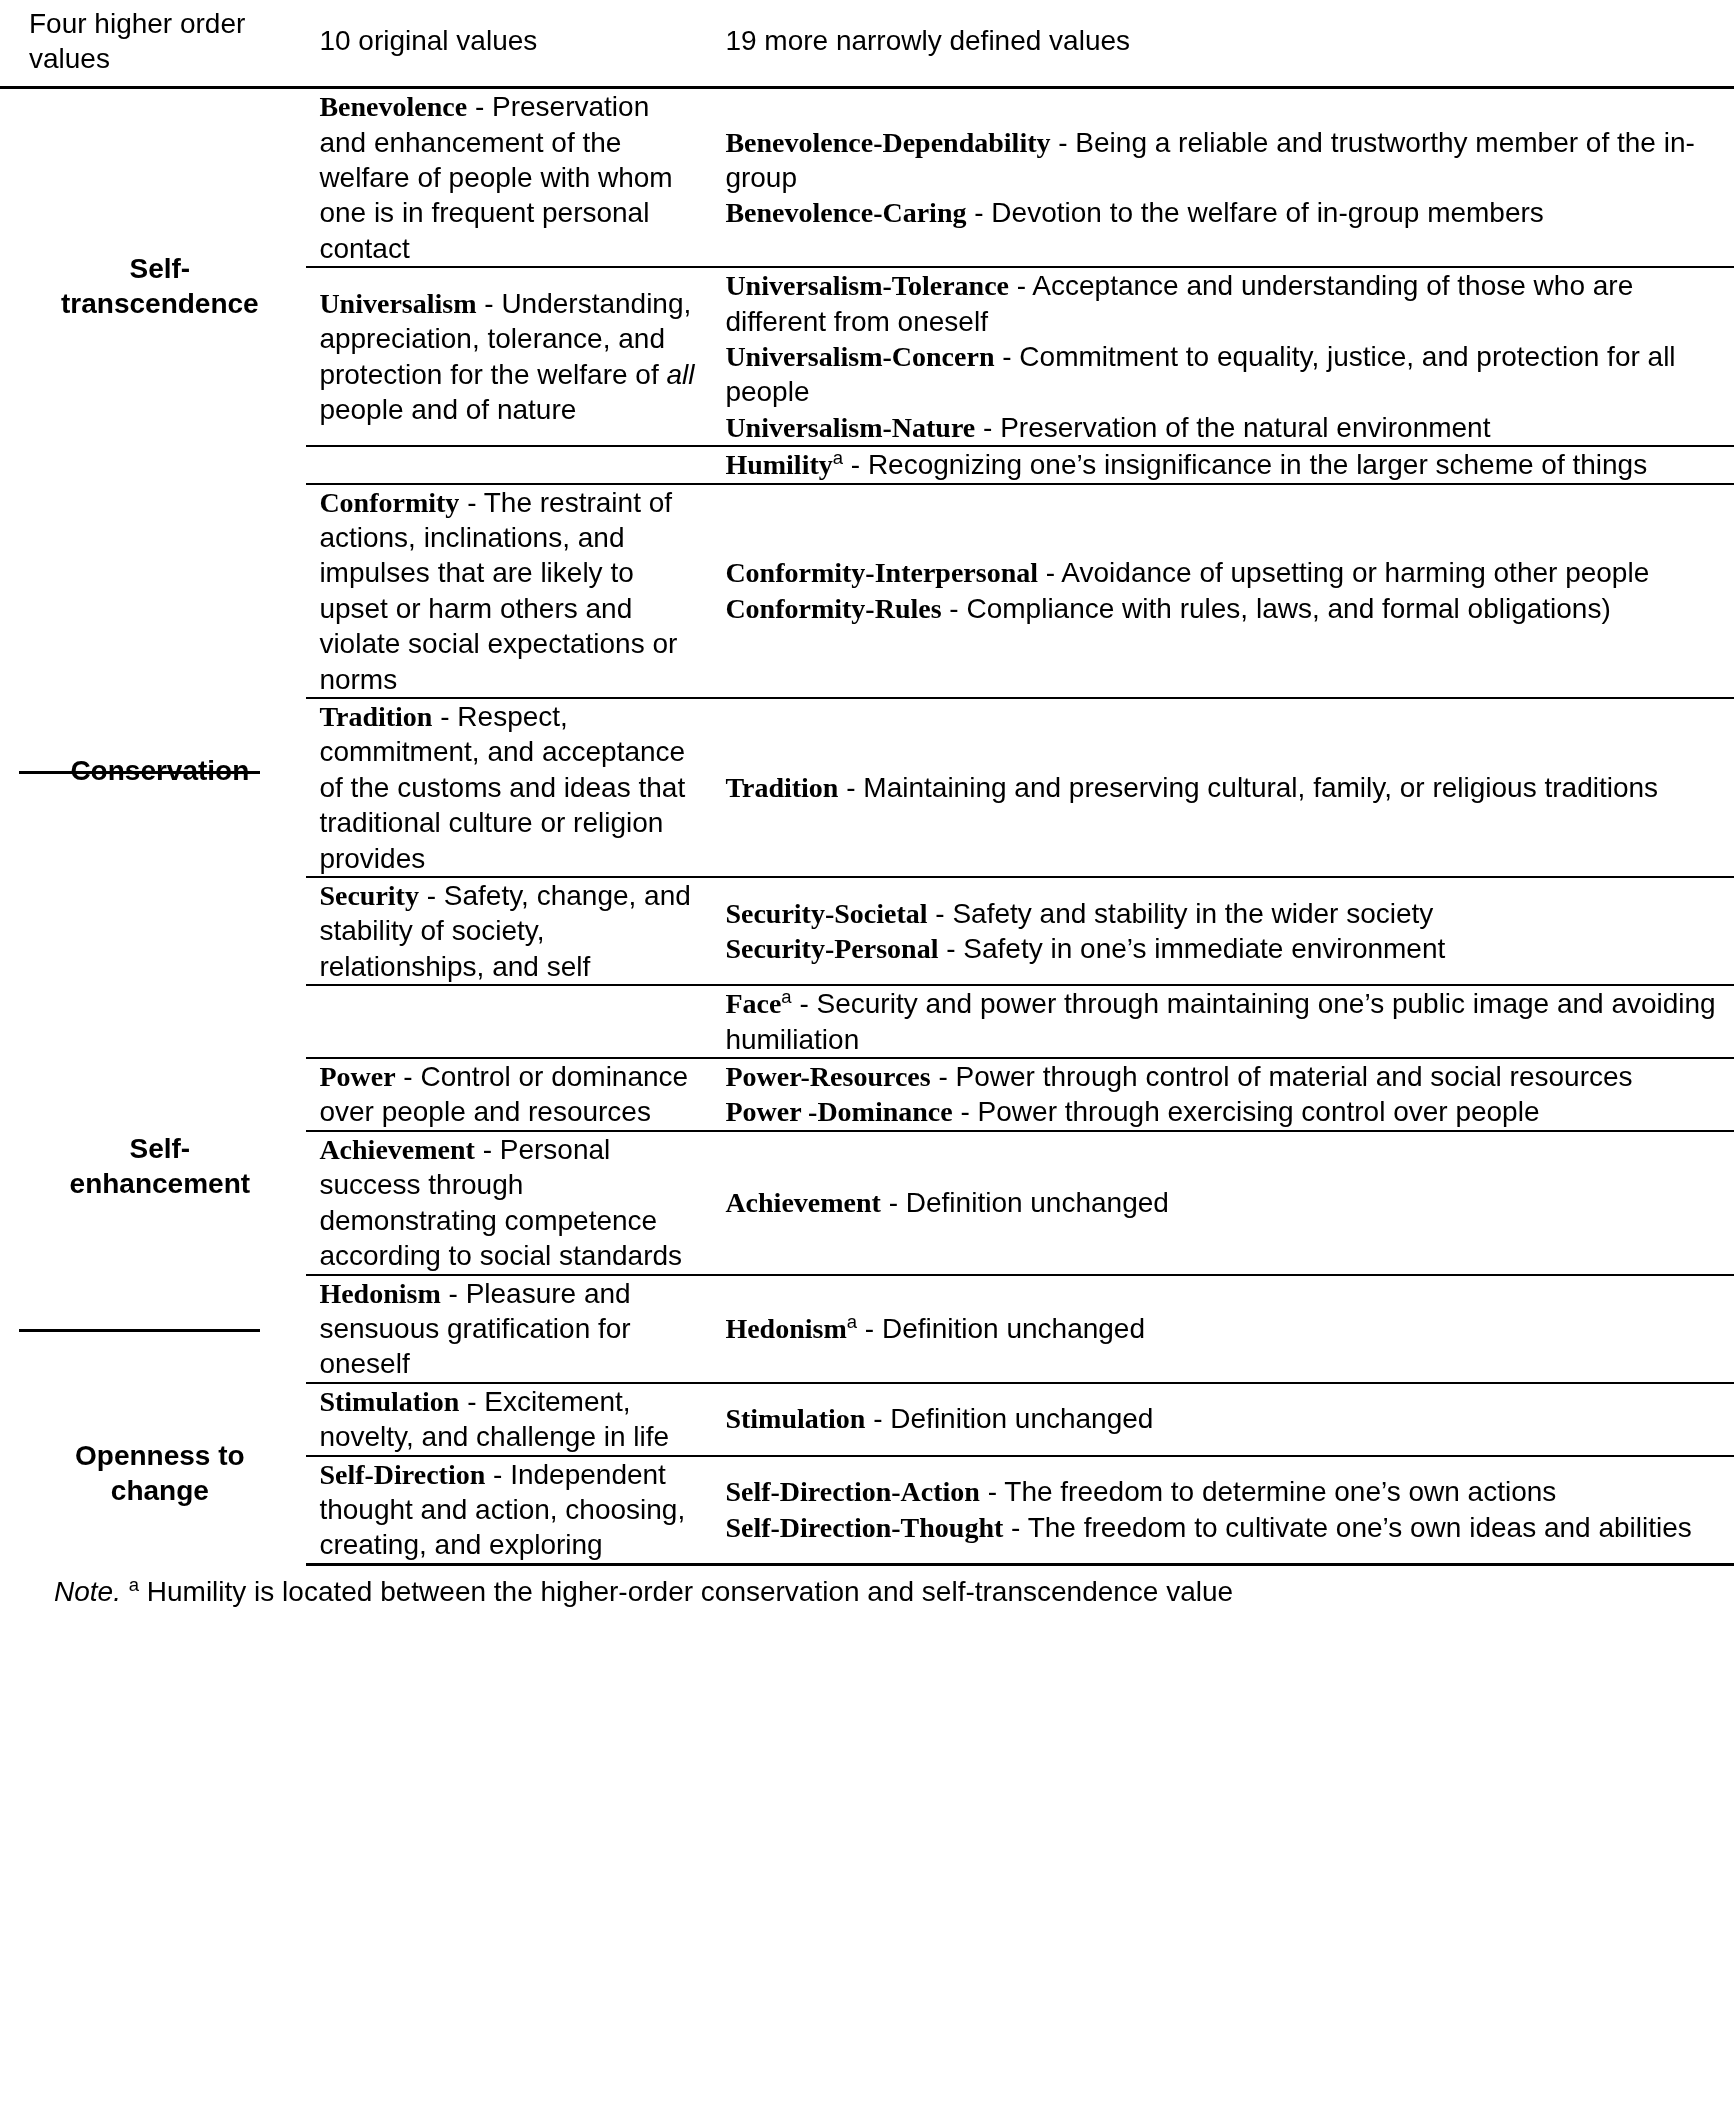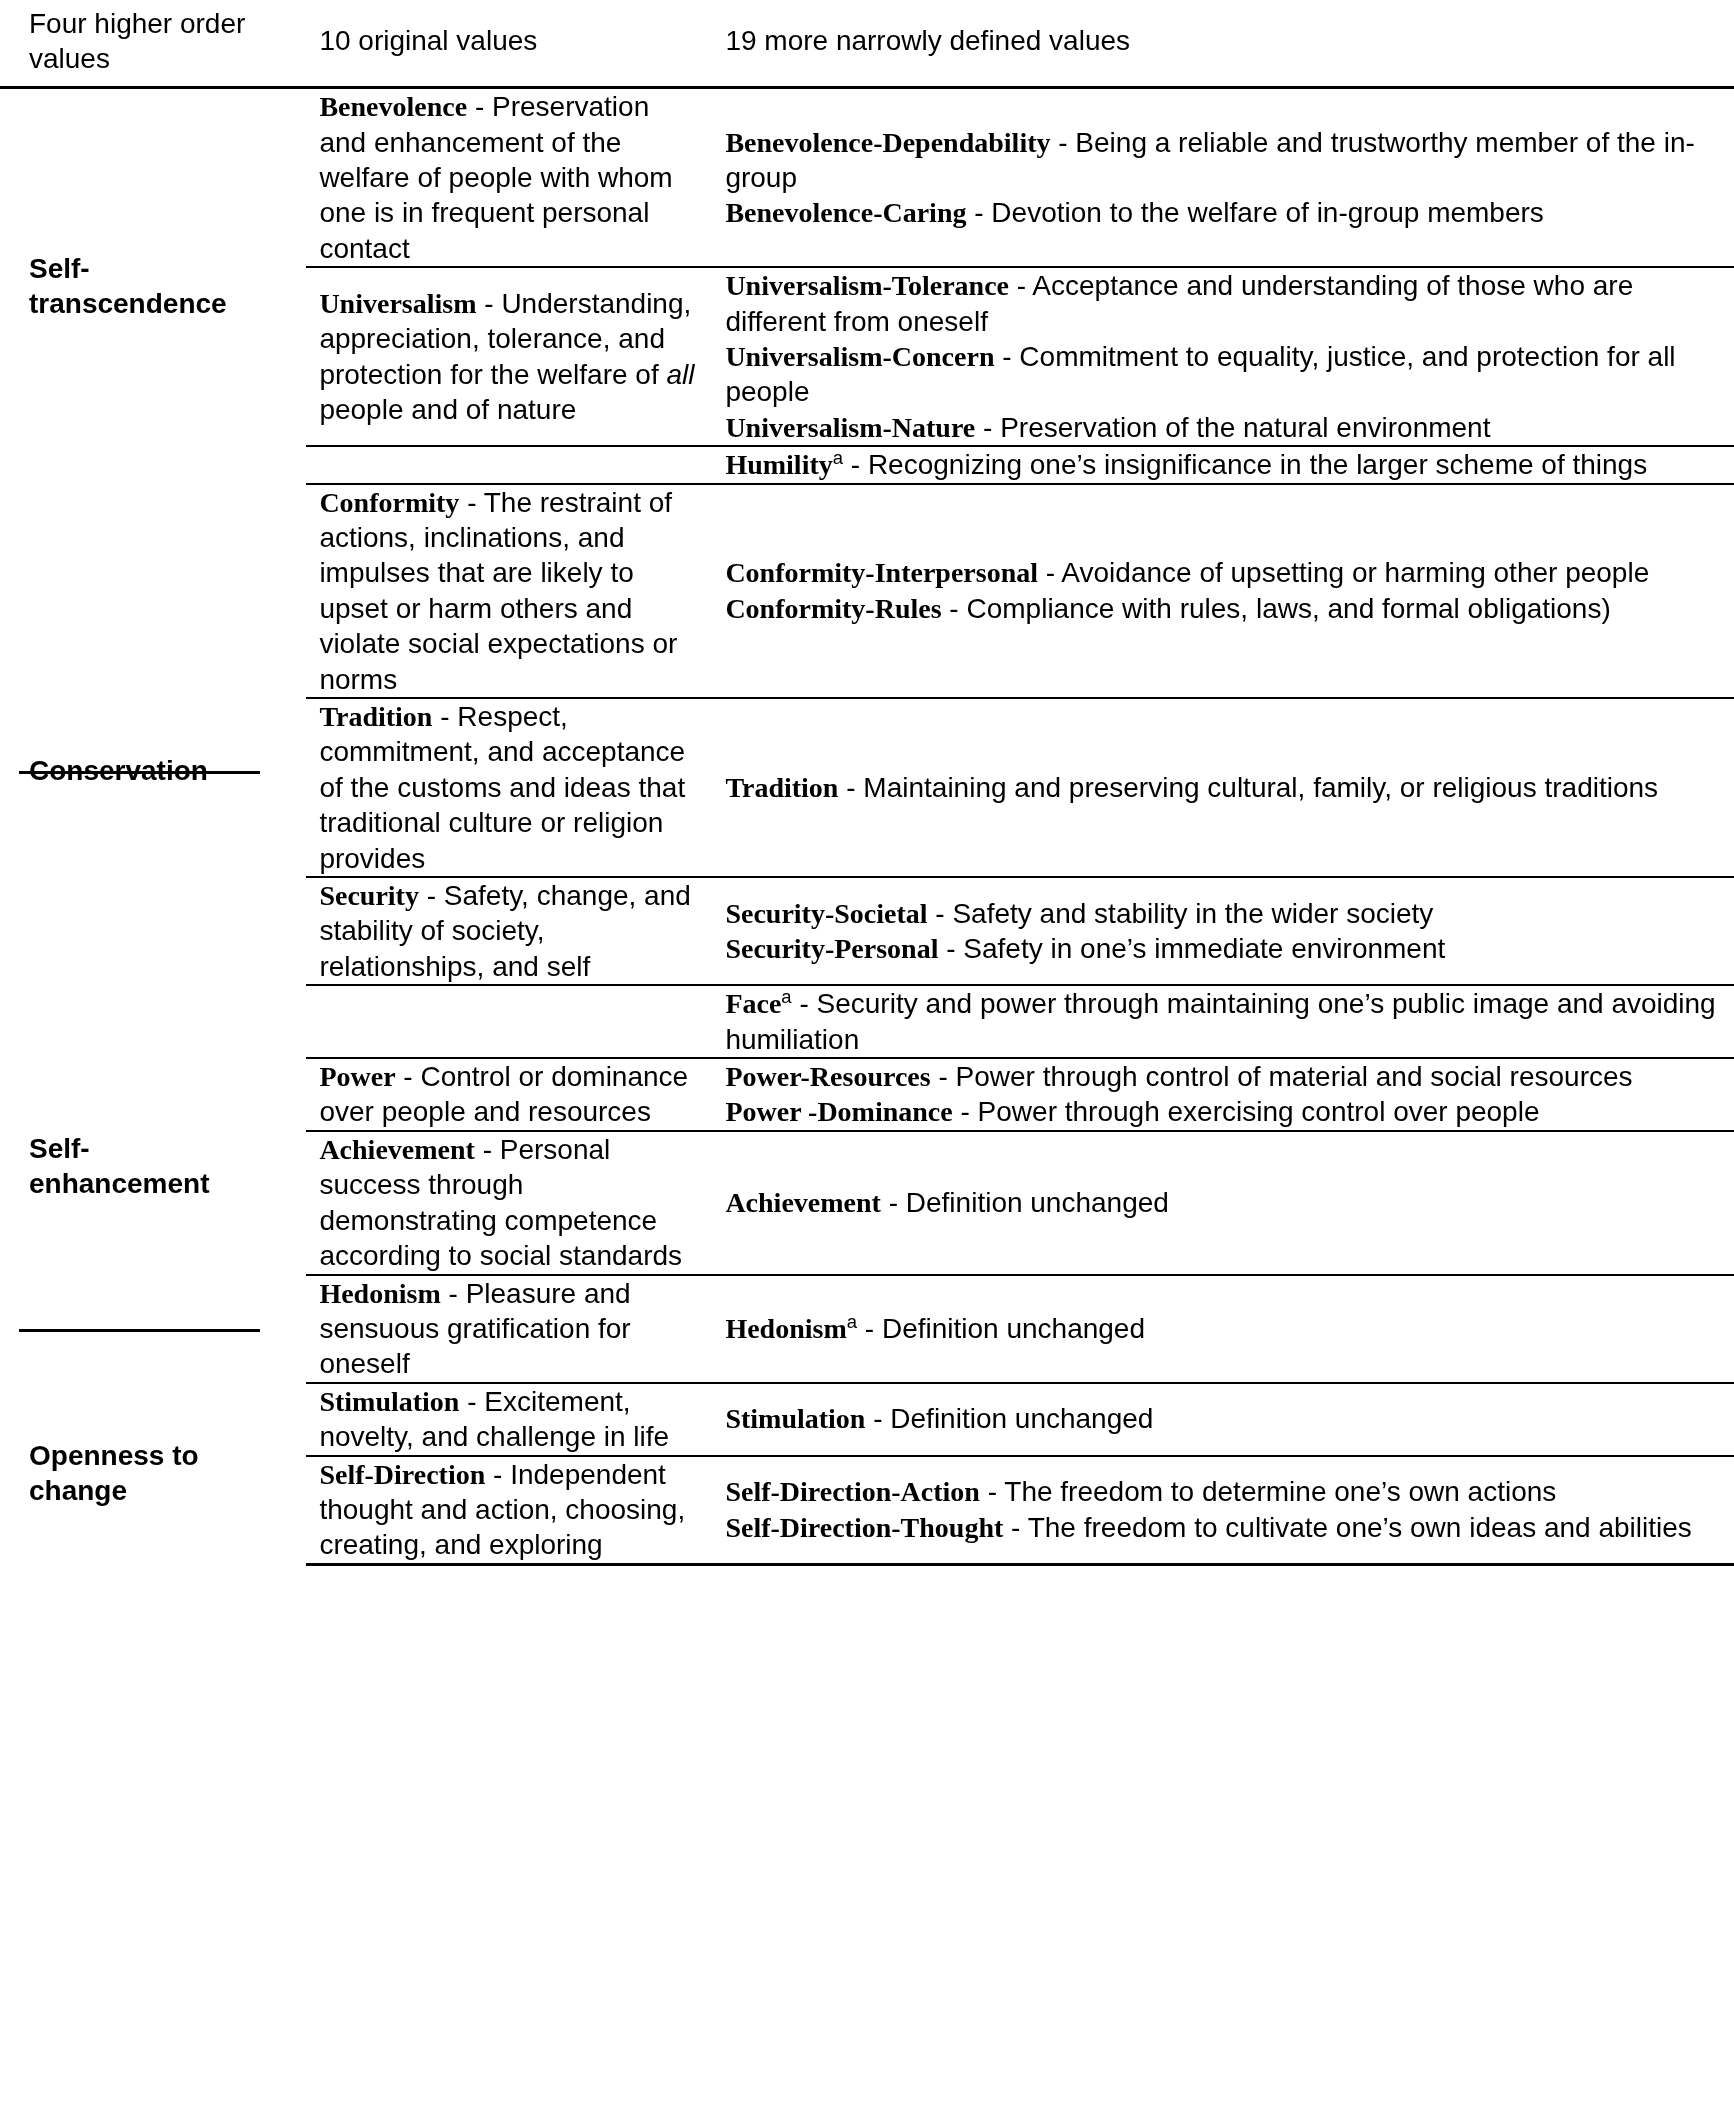--- a/index.html
+++ b/index.html
@@ -89,20 +89,21 @@
     right: 46px;
     top: 50%;
     height: 0;
     border-top: 3.1px solid #000;
   }
 
   .vgroup {
     font-weight: bold;
     font-size: 28px;
     line-height: 1.265;
+    text-align: center;
   }
 
   b, strong { font-weight: bold; font-family: Liberation Serif, serif; }
   i, em { font-style: italic; }
   sup {
     font-size: 0.66em;
     vertical-align: super;
     line-height: 0;
   }
 
@@ -248,15 +249,16 @@
     <td class="cell col2"><b>Self-Direction</b><span> - Independent thought and action, choosing, creating, and exploring</span></td>
     <td class="cell col3">
       <div><b>Self-Direction-Action</b><span> - The freedom to determine one’s own actions</span></div>
       <div><b>Self-Direction-Thought</b><span> - The freedom to cultivate one’s own ideas and abilities</span></div>
     </td>
   </tr>
 
   </tbody>
 </table>
 
+<div class="note"><span class="note-label">Note.</span> <sup>a</sup><span> Humility is located between the higher-order conservation and self-transcendence value</span></div>
 
 </div>
 
 
 </body></html>

